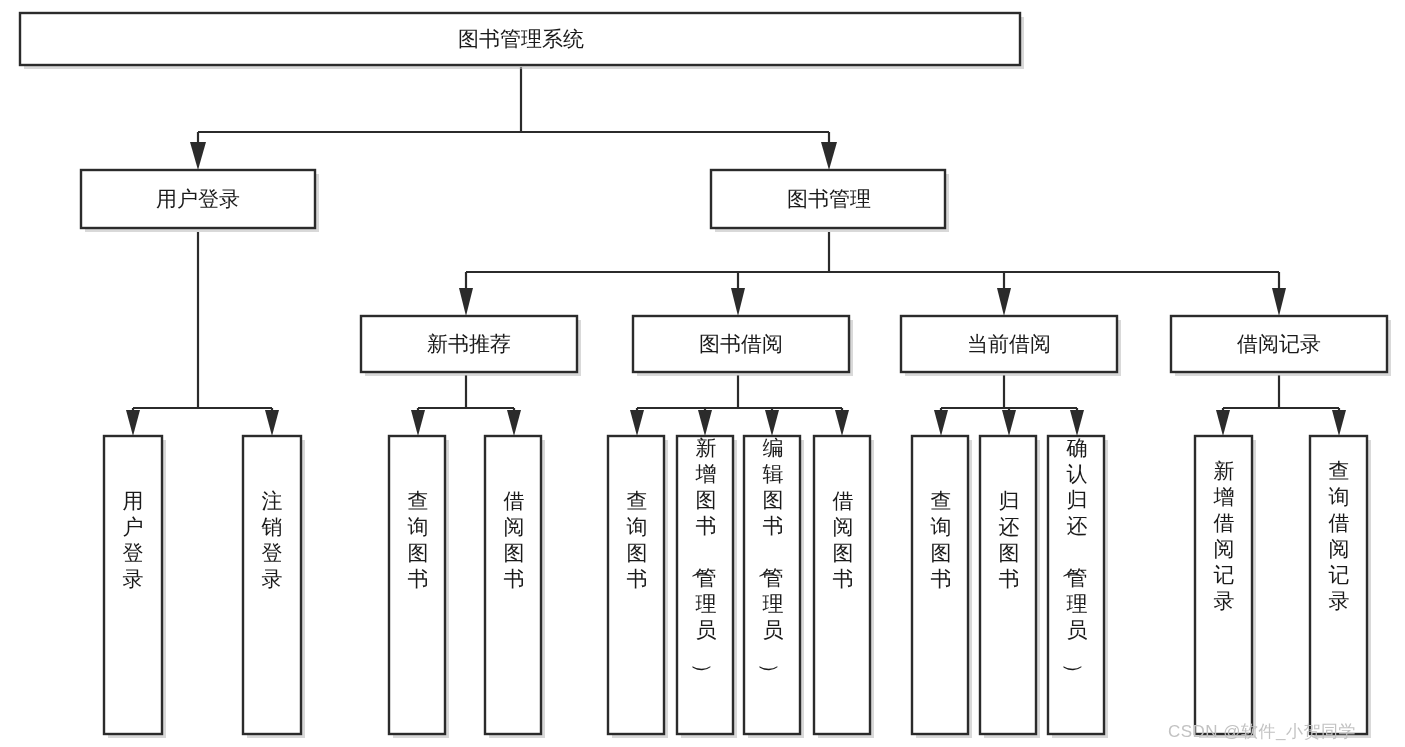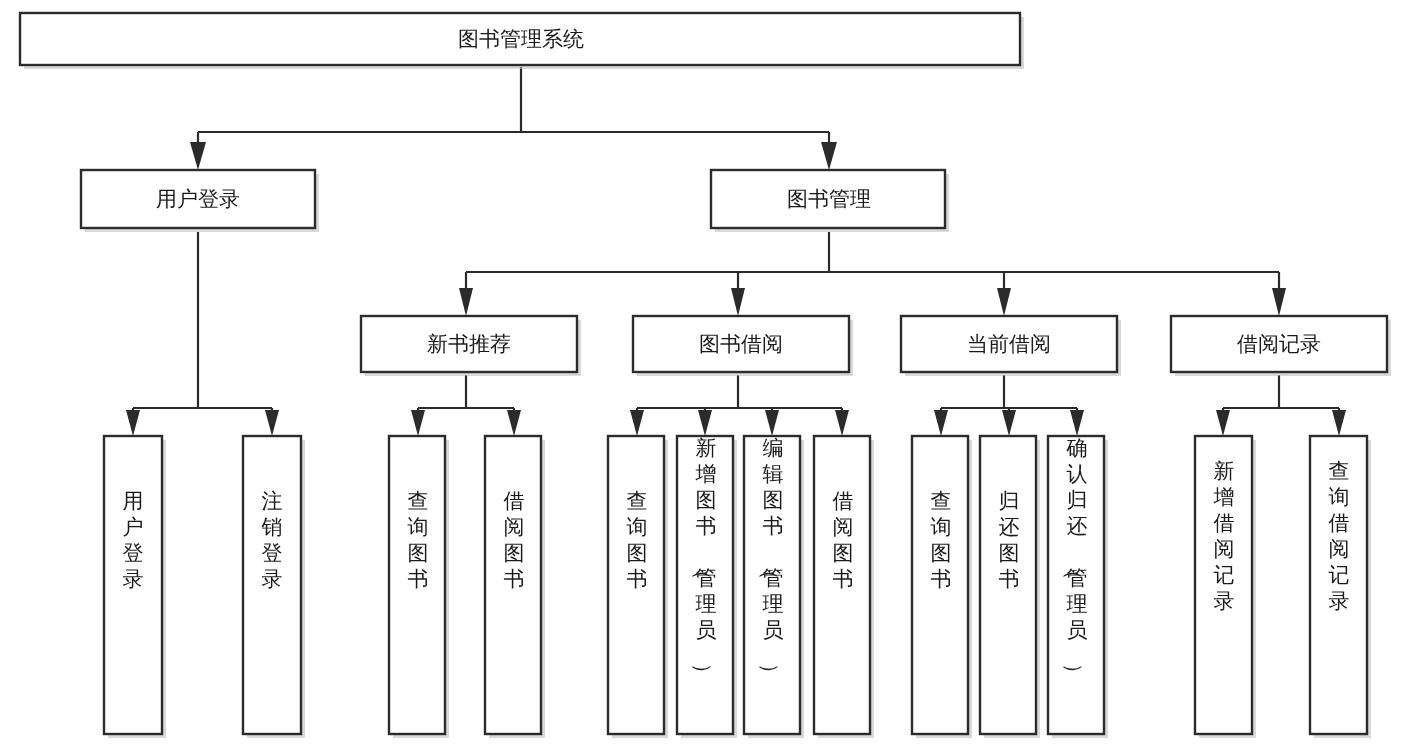--- a/index.html
+++ b/index.html
@@ -249,13 +249,14 @@
       <text class="node-label-v" x="1224" y="478"><tspan x="1224" dy="0">新</tspan><tspan x="1224" dy="26">增</tspan><tspan x="1224" dy="26">借</tspan><tspan x="1224" dy="26">阅</tspan><tspan x="1224" dy="26">记</tspan><tspan x="1224" dy="26">录</tspan></text>
     </g>
     <g>
       <rect class="node-shadow" x="1314" y="440" width="57" height="298"></rect>
       <rect class="node-box" x="1310" y="436" width="57" height="298"></rect>
       <text class="node-label-v" x="1339" y="478"><tspan x="1339" dy="0">查</tspan><tspan x="1339" dy="26">询</tspan><tspan x="1339" dy="26">借</tspan><tspan x="1339" dy="26">阅</tspan><tspan x="1339" dy="26">记</tspan><tspan x="1339" dy="26">录</tspan></text>
     </g>
 
   </svg>
 
+  <div class="watermark">CSDN @软件_小贺同学</div>
 </div>
 
 </body></html>

